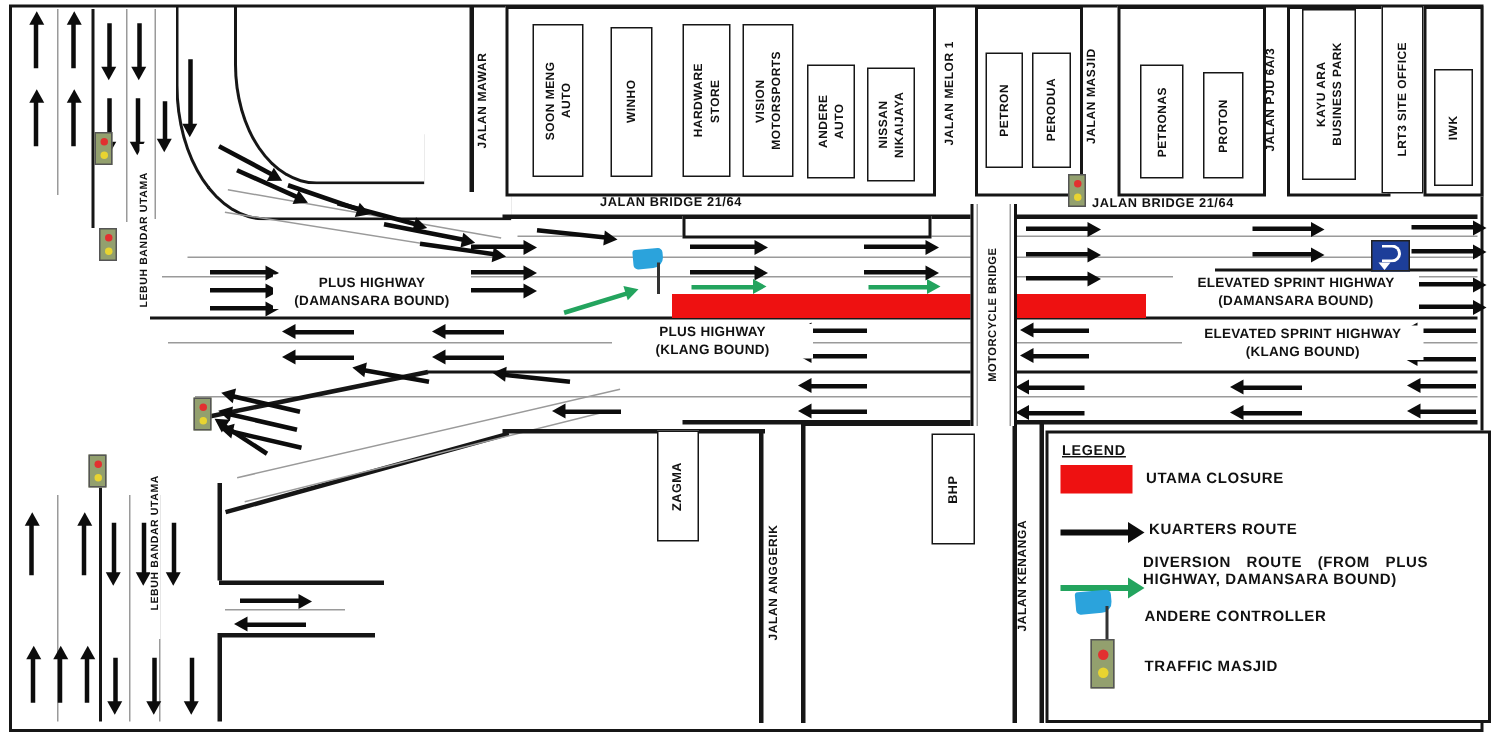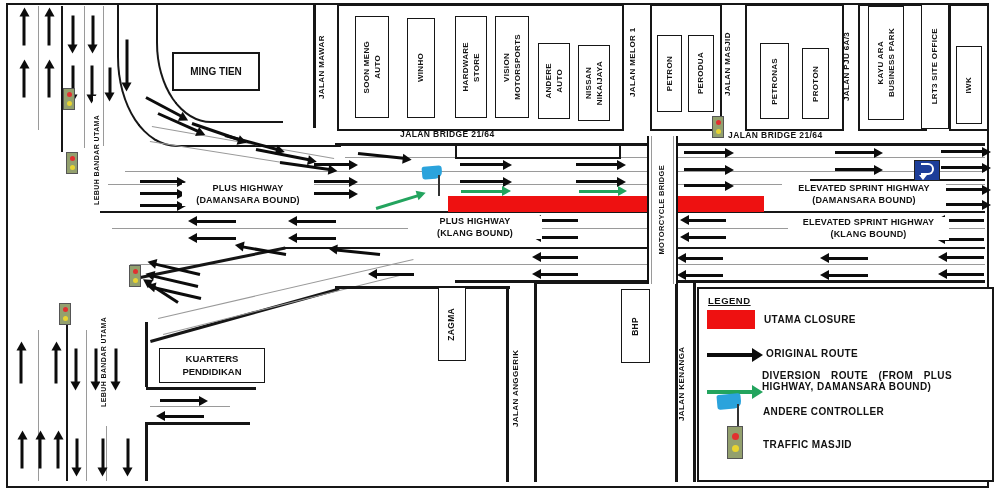--- a/index.html
+++ b/index.html
@@ -149,23 +149,20 @@
     <span class="vt">KAYU ARA</span>
     <span class="vt">BUSINESS PARK</span>
   </div>
   <div class="bx" style="left:921px;top:4px;width:26px;height:123px;font-size:8px">
     <span class="vt">LRT3 SITE OFFICE</span>
   </div>
   <div class="bx" style="left:956px;top:46px;width:24px;height:76px;font-size:8px">
     <span class="vt">IWK</span>
   </div>
 
-  <div class="bx" style="left:172px;top:52px;width:84px;height:35px;font-size:10px;border-width:2px">
-    <span>MING TIEN</span>
-  </div>
 
   <span class="vlabel" style="left:317px;top:12px;height:110px">JALAN MAWAR</span>
   <span class="vlabel" style="left:628px;top:14px;height:96px">JALAN MELOR 1</span>
   <span class="vlabel" style="left:723px;top:18px;height:92px">JALAN MASJID</span>
   <span class="vlabel" style="left:842px;top:18px;height:96px">JALAN PJU 6A/3</span>
   <span class="hlabel" style="left:400px;top:129px">JALAN BRIDGE 21/64</span>
   <span class="hlabel" style="left:728px;top:130px">JALAN BRIDGE 21/64</span>
   <span class="vlabel" style="left:93px;top:96px;height:128px;font-size:7px;background:#fff">LEBUH BANDAR UTAMA</span>
   <span class="vlabel" style="left:100px;top:298px;height:128px;font-size:7px;background:#fff">LEBUH BANDAR UTAMA</span>
   <span class="vlabel" style="left:511px;top:342px;height:92px">JALAN ANGGERIK</span>
@@ -197,31 +194,27 @@
   <div class="uturn">
       <i></i>
     </div>
 
   <div class="bx" style="left:438px;top:287px;width:26px;height:72px;font-size:8.5px">
     <span class="vt">ZAGMA</span>
   </div>
   <div class="bx" style="left:621px;top:289px;width:27px;height:72px;font-size:8.5px">
     <span class="vt">BHP</span>
   </div>
-  <div class="bx" style="left:159px;top:348px;width:104px;height:33px;font-size:9.5px;flex-direction:column;line-height:12px">
-    <span>KUARTERS</span>
-    <span>PENDIDIKAN</span>
-  </div>
 
   <div class="legend">
     <span class="title">LEGEND</span>
     <span class="swatch"></span>
     <span class="item" style="left:65px;top:25px">UTAMA CLOSURE</span>
     <i class="arrow big" style="left:8px;top:64px;width:46px"></i>
-    <span class="item" style="left:67px;top:59px">ORIGINAL ROUTE</span>
+    <span class="item" style="left:67px;top:59px">KUARTERS ROUTE</span>
     <i class="arrow big g" style="left:8px;top:101px;width:46px"></i>
     <span class="item just" style="left:63px;top:81px;width:190px">DIVERSION ROUTE (FROM PLUS HIGHWAY, DAMANSARA BOUND)</span>
     <span class="flagwrap big" style="left:18px;top:105px">
       <b class="banner"></b>
         <b class="pole"></b>
     </span>
     <span class="item" style="left:64px;top:117px">ANDERE CONTROLLER</span>
     <span class="tl big" style="left:28px;top:137px">
       <b class="dr"></b>
         <b class="dy"></b>

